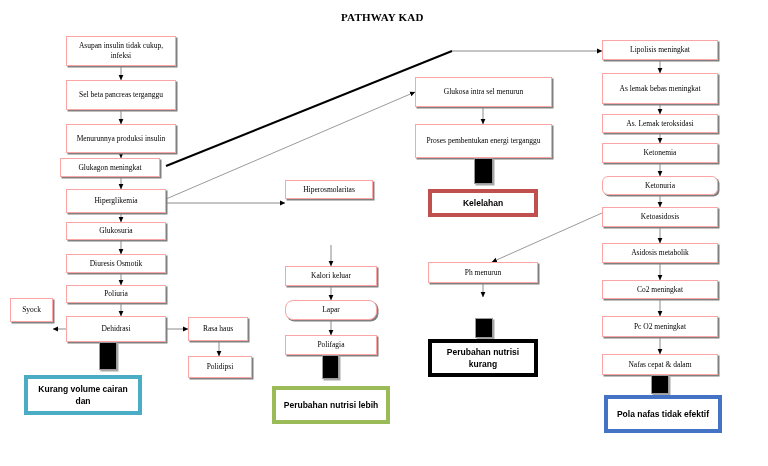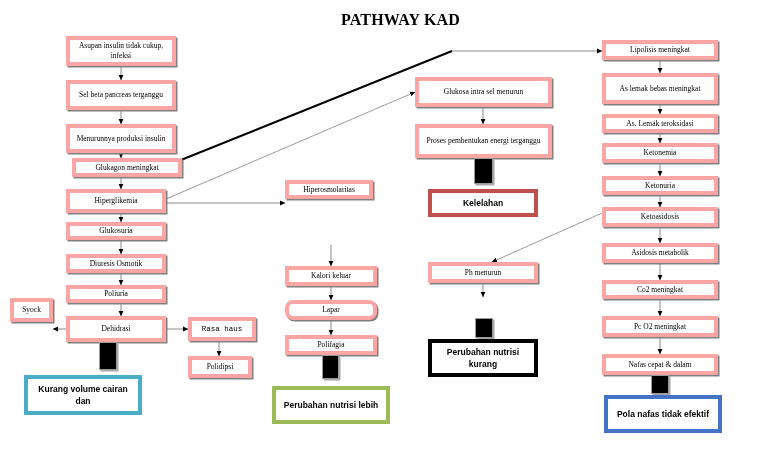--- a/index.html
+++ b/index.html
@@ -16,30 +16,30 @@
     width: 768px;
     height: 466px;
     background: #ffffff;
     overflow: hidden;
   }
   
   .title {
     position: absolute;
     font-family: "Liberation Serif", "DejaVu Serif", serif;
     font-weight: bold;
-    font-size: 16px;
+    font-size: 11px;
     letter-spacing: 0.2px;
     color: #000;
     white-space: nowrap;
   }
   
   .node {
     position: absolute;
     box-sizing: border-box;
-    border: 4px solid #fca5a5;
+    border: 1px solid #fca5a5;
     background: #ffffff;
     color: #000;
     font-family: "Liberation Serif", "DejaVu Serif", serif;
     font-size: 7.5px;
     line-height: 10px;
     display: flex;
     align-items: center;
     justify-content: center;
     text-align: center;
     padding: 1px 2px;
@@ -164,35 +164,35 @@
       <line x1="660" y1="337" x2="660" y2="354"></line>
     </g>
   </svg>
 
   <div class="node" style="left:66px; top:36px; width:110px; height:30px;">Asupan insulin tidak cukup, infeksi</div>
 
   <div class="node" style="left:66px; top:124px; width:110px; height:29px;">Menurunnya produksi insulin</div>
 
   <div class="node" style="left:66px; top:80px; width:110px; height:30px;">Sel beta pancreas terganggu</div>
 
-  <div class="node" style="left:72px; top:158px; width:110px; height:19px;text-align:right;">Glukagon meningkat</div>
+  <div class="node" style="left:60px; top:158px; width:100px; height:19px;text-align:right;">Glukagon meningkat</div>
 
   <div class="node" style="left:66px; top:189px; width:100px; height:24px;">Hiperglikemia</div>
 
   <div class="node" style="left:66px; top:222px; width:100px; height:18px;">Glukosuria</div>
 
   <div class="node" style="left:66px; top:254px; width:100px; height:19px;">Diuresis Osmotik</div>
 
   <div class="node" style="left:66px; top:285px; width:100px; height:18px;">Poliuria</div>
 
   <div class="node" style="left:66px; top:316px; width:100px; height:26px;">Dehidrasi</div>
 
   <div class="node" style="left:10px; top:298px; width:43px; height:24px;">Syock</div>
 
-  <div class="node" style="left:188px; top:317px; width:68px; height:24px;font-family:Liberation Mono, monospace;">Rasa haus</div>
+  <div class="node" style="left:188px; top:317px; width:60px; height:24px;">Rasa haus</div>
 
   <div class="node" style="left:188px; top:356px; width:64px; height:22px;">Polidipsi</div>
 
   <div class="funnel" style="left:99px; top:342px; width:16px; height:26px;"></div>
 
   <div class="outcome teal" style="left:24px; top:375px; width:118px; height:40px;">Kurang volume cairan dan</div>
 
   <div class="node" style="left:285px; top:180px; width:88px; height:19px;">Hiperosmolaritas</div>
 
   <div class="node" style="left:285px; top:266px; width:92px; height:20px;">Kalori keluar</div>
@@ -221,21 +221,21 @@
   <div class="outcome black" style="left:428px; top:339px; width:110px; height:38px;">Perubahan nutrisi kurang</div>
 
   <div class="node" style="left:602px; top:40px; width:116px; height:20px;">Lipolisis meningkat</div>
 
   <div class="node" style="left:602px; top:73px; width:116px; height:31px;">As lemak bebas meningkat</div>
 
   <div class="node" style="left:602px; top:114px; width:116px; height:19px;">As. Lemak teroksidasi</div>
 
   <div class="node" style="left:602px; top:143px; width:116px; height:20px;">Ketonemia</div>
 
-  <div class="node" style="left:602px; top:176px; width:116px; height:19px;">Ketonuria</div>
+  <div class="node" style="left:602px; top:176px; width:116px; height:19px;border-radius:6px;">Ketonuria</div>
 
   <div class="node" style="left:602px; top:207px; width:116px; height:20px;">Ketoasidosis</div>
 
   <div class="node" style="left:602px; top:243px; width:116px; height:20px;">Asidosis metabolik</div>
 
   <div class="node" style="left:602px; top:280px; width:116px; height:19px;">Co2 meningkat</div>
 
   <div class="node" style="left:602px; top:316px; width:116px; height:21px;">Pc O2 meningkat</div>
 
   <div class="node" style="left:602px; top:354px; width:116px; height:21px;">Nafas cepat &amp; dalam</div>

